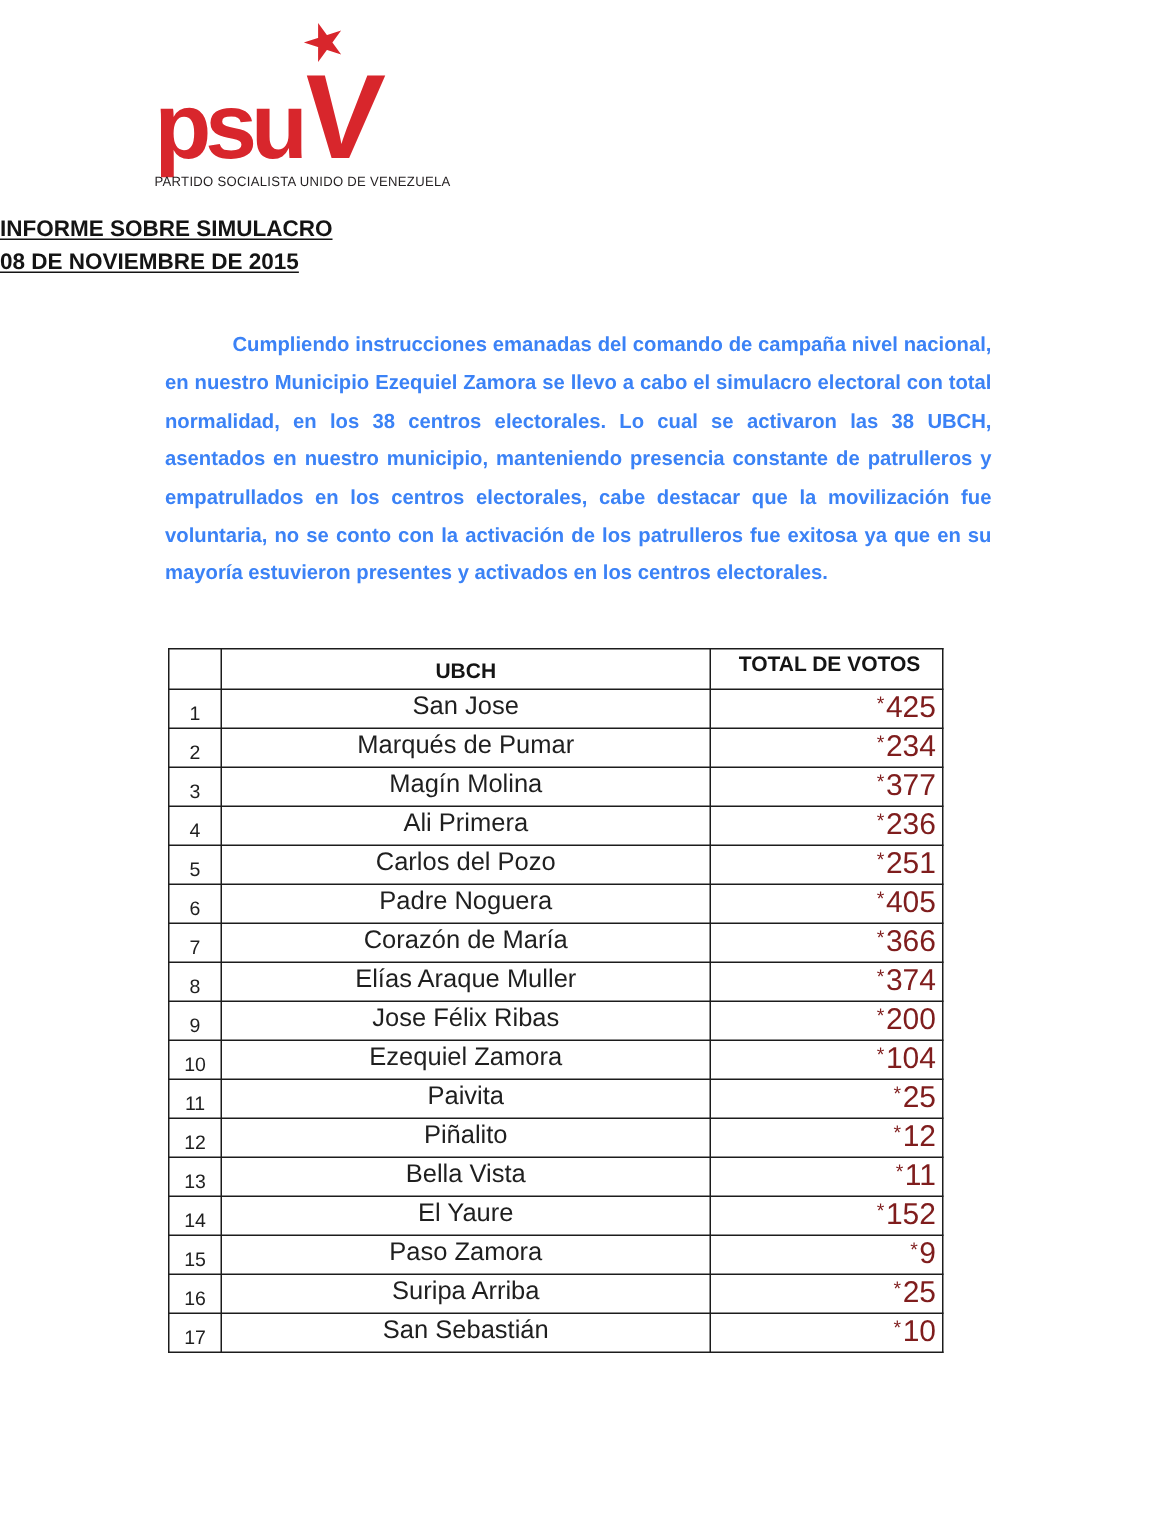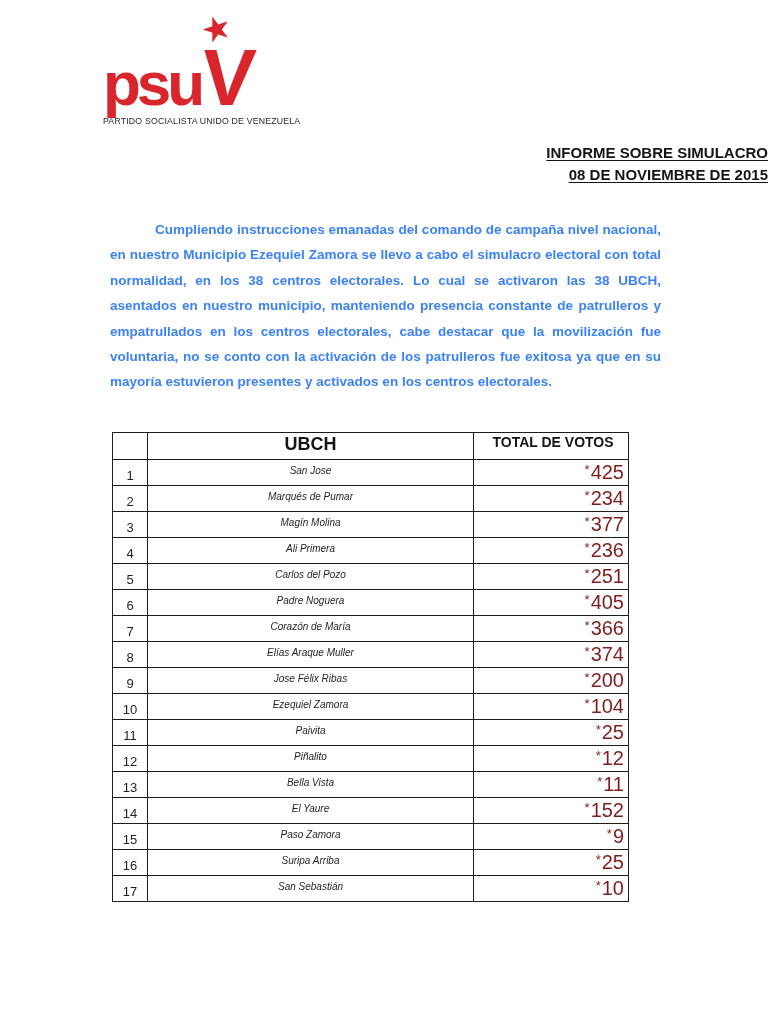--- a/index.html
+++ b/index.html
@@ -56,21 +56,21 @@
     color: #231f20;
     white-space: nowrap;
     transform: scaleX(0.97);
     transform-origin: left center;
   }
 
   
   .doc-title {
     position: absolute; left: 0; top: 142px;
     width: 768px;
-    text-align: right;
+    text-align: left;
     font-size: 15px;
     font-weight: bold;
     line-height: 22px;
     color: #141414;
   }
   .doc-title .tline {
     text-decoration: underline;
     text-underline-offset: 2px;
   }
 
@@ -96,36 +96,36 @@
     border: 1.5px solid #1c1c1c;
     overflow: hidden;
   }
   .col-no   { width: 35px; }
   .col-name { width: 326px; }
   .col-votes{ width: 155px; }
 
   .ubch-table thead th { height: 27px; }
   th.h-no { }
   th.h-ubch {
-    font-size: 18px; font-weight: bold; text-align: center;
+    font-size: 14px; font-weight: bold; text-align: center;
     vertical-align: bottom; padding-bottom: 4px; color: #141414;
   }
   th.h-votes {
     font-size: 14px; font-weight: bold; text-align: center;
     vertical-align: top; padding: 1px 0 0 4px; color: #141414;
   }
 
   .ubch-table tbody td { height: 26px; }
   td.c-no {
     font-size: 13px; text-align: center;
     vertical-align: bottom; padding-bottom: 2px;
   }
   td.c-name {
-    font-size: 10px; text-align: center;
-    vertical-align: middle; padding-bottom: 4px; font-style: italic;
+    font-size: 17px; text-align: center;
+    vertical-align: middle; padding-bottom: 4px;
   }
   td.c-votes {
     text-align: right; vertical-align: middle;
     padding-right: 4px;
     font-size: 20px;
     white-space: nowrap;
     color: #7f1d1d;
   }
   td.c-votes .ast {
     font-size: 13px;

